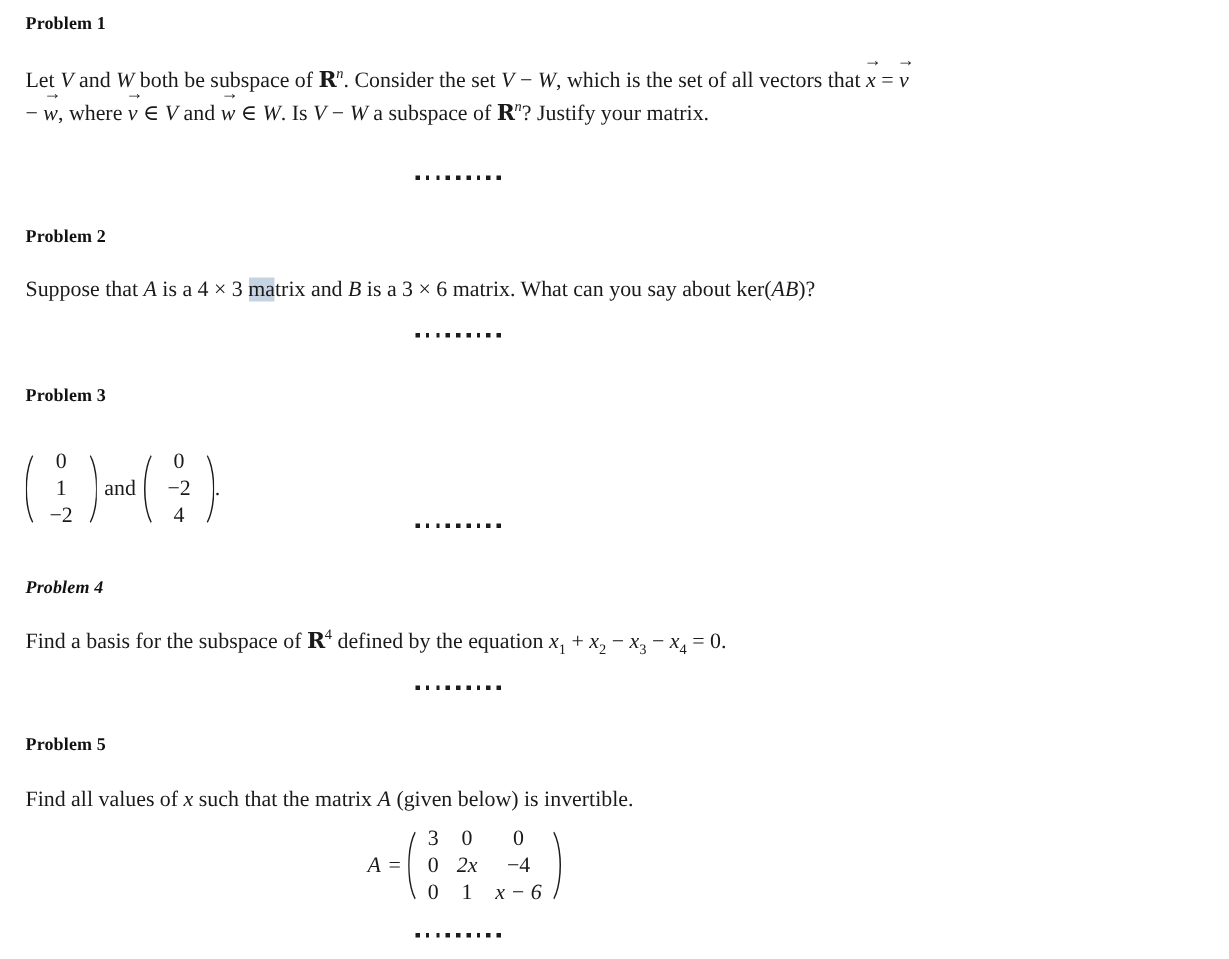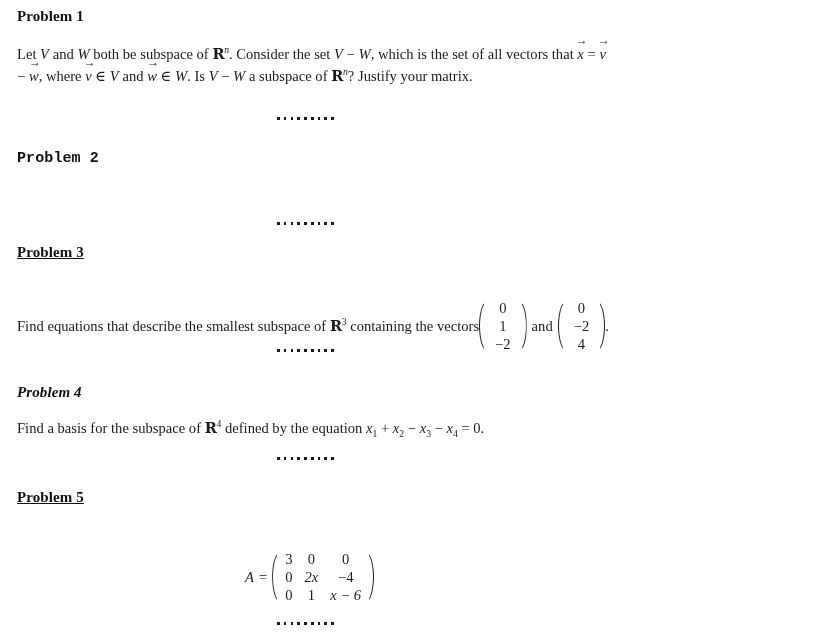--- a/index.html
+++ b/index.html
@@ -18,21 +18,21 @@
   .page {
     position: relative;
     width: 819px;
     height: 639px;
     background: #ffffff;
   }
   .problem-heading {
     position: absolute;
     left: 17px;
     font-weight: bold;
-    font-size: 15px;
+    font-size: 12px;
     letter-spacing: 0.1px;
     color: #111111;
     white-space: nowrap;
   }
   .problem-body {
     position: absolute;
     left: 17px;
     font-size: 14.6px;
     line-height: 21px;
     color: #1a1a1a;
@@ -175,39 +175,40 @@
       <i></i>
       <i></i>
       <i></i>
       <i></i>
       <i></i>
       <i></i>
       <i></i>
       <i></i>
   </div>
 
-  <div class="problem-heading" style="top:150px;font-family:Liberation Mono, monospace;">Problem 2</div>
-
+  <div class="problem-heading" style="top:150px;">Problem 2</div>
+
+  <div class="problem-body" style="top:183px; width:620px;"><span>Suppose that </span><span class="it">A</span><span> is a 4 × 3 </span><span class="sel">ma</span><span>trix and </span><span class="it">B</span><span> is a 3 × 6 matrix. What can you say about ker(</span><span class="it">A</span><span class="it">B</span><span>)?</span>
+  </div>
 
   <div class="separator" style="left:277px; top:222px;">
     <i></i>
       <i></i>
       <i></i>
       <i></i>
       <i></i>
       <i></i>
       <i></i>
       <i></i>
       <i></i>
   </div>
 
-  <div class="problem-heading" style="top:244px;text-decoration:underline;">Problem 3</div>
+  <div class="problem-heading" style="top:256px;">Problem 3</div>
 
   <div id="p3-inline">
-      <span><span>Find equations that describe the smallest subspace of </span><span class="bb">R</span><sup class="exp">3</sup><span> containing the vectors </span></span>
       <span class="mtx colvec">
         <span class="paren left"></span>
         <span class="mtx-grid">
           <span>0</span>
           <span>1</span>
           <span>−2</span>
         </span>
         <span class="paren right"></span>
       </span>
       <span style="padding:0 5px;">and</span>
@@ -245,22 +246,24 @@
       <i></i>
       <i></i>
       <i></i>
       <i></i>
       <i></i>
       <i></i>
       <i></i>
       <i></i>
   </div>
 
-  <div class="problem-heading" style="top:489px;text-decoration:underline;">Problem 5</div>
-
+  <div class="problem-heading" style="top:489px;">Problem 5</div>
+
+  <div class="problem-body" style="top:523px; width:620px;"><span>Find all values of </span><span class="it">x</span><span> such that the matrix </span><span class="it">A</span><span> (given below) is invertible.</span>
+  </div>
 
   <div id="p5-matrix">
     <span class="it" style="padding-right:5px;">A</span>
     <span style="padding-right:5px;">=</span>
     <span class="mtx m3">
       <span class="paren left"></span>
       <span class="mtx-grid">
         <span>3</span>
         <span>0</span>
         <span>0</span>

